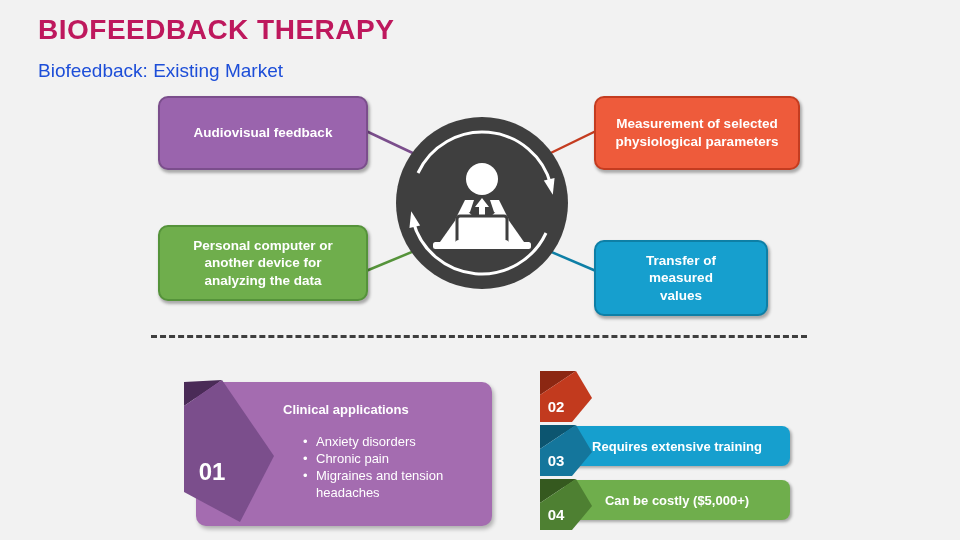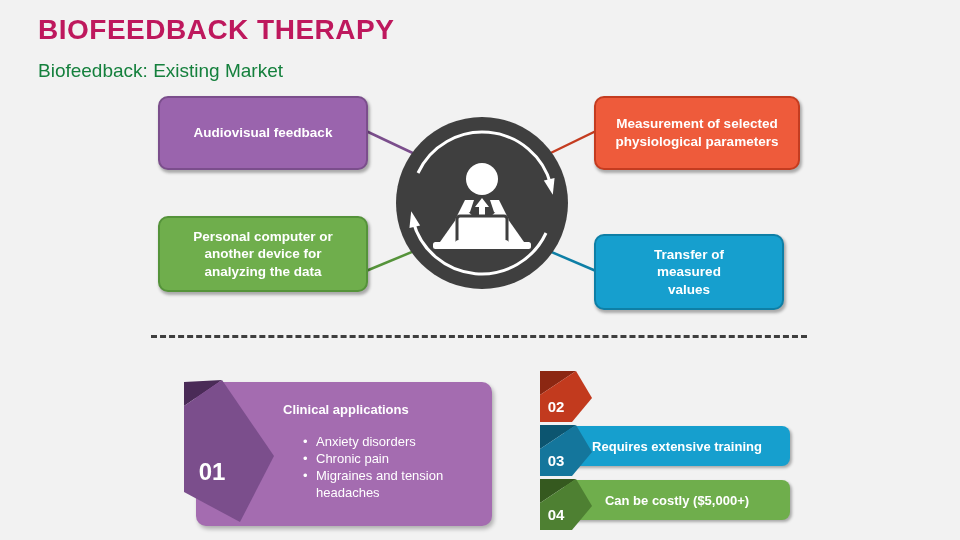--- a/index.html
+++ b/index.html
@@ -1,32 +1,32 @@
 <!DOCTYPE html>
 <html><head>
 <meta charset="utf-8">
 <style>
   html,body{margin:0;padding:0;}
   body{font-family:"Liberation Sans", sans-serif;}
   .slide{position:relative;width:960px;height:540px;background:#F2F2F2;overflow:hidden;}
 
   .title{position:absolute;left:38px;top:14px;margin:0;font-size:28px;font-weight:bold;
          letter-spacing:.5px;color:#3B3B3B;}
-  .subtitle{position:absolute;left:38px;top:60px;margin:0;font-size:19px;font-weight:normal;color:#15803d;}
+  .subtitle{position:absolute;left:38px;top:60px;margin:0;font-size:19px;font-weight:normal;color:#1d4ed8;}
 
   .connectors{position:absolute;left:0;top:0;width:960px;height:540px;z-index:1;}
 
   .node{position:absolute;z-index:2;border-radius:10px;border:2px solid;
         display:flex;align-items:center;justify-content:center;text-align:center;
         color:#fff;font-size:13.5px;font-weight:bold;line-height:1.3;
         box-shadow:1.5px 2.5px 3px rgba(0,0,0,.3);box-sizing:border-box;}
   .node-audiovisual{left:158px;top:96px;width:210px;height:74px;padding:0 20px;}
   .node-measurement{left:594px;top:96px;width:206px;height:74px;padding:2px 12px;}
-  .node-computer{left:158px;top:216px;width:210px;height:76px;padding:0 26px;}
-  .node-transfer{left:594px;top:234px;width:190px;height:76px;padding:0 40px;}
+  .node-computer{left:158px;top:225px;width:210px;height:76px;padding:0 26px;}
+  .node-transfer{left:594px;top:240px;width:174px;height:76px;padding:0 40px;}
 
   .center-icon{position:absolute;left:395px;top:116px;width:174px;height:174px;z-index:3;}
 
   .divider{position:absolute;left:151px;top:335px;width:656px;height:0;
            border-top:3px dashed #3F3F3F;z-index:1;}
 
   .clinical-panel{position:absolute;left:196px;top:382px;width:296px;height:144px;z-index:2;
                   border-radius:10px;box-shadow:2px 3px 4px rgba(0,0,0,.28);
                   color:#fff;box-sizing:border-box;padding:20px 12px 8px 87px;}
   .clinical-heading{margin:0 0 3px 0;font-size:13px;font-weight:bold;}

